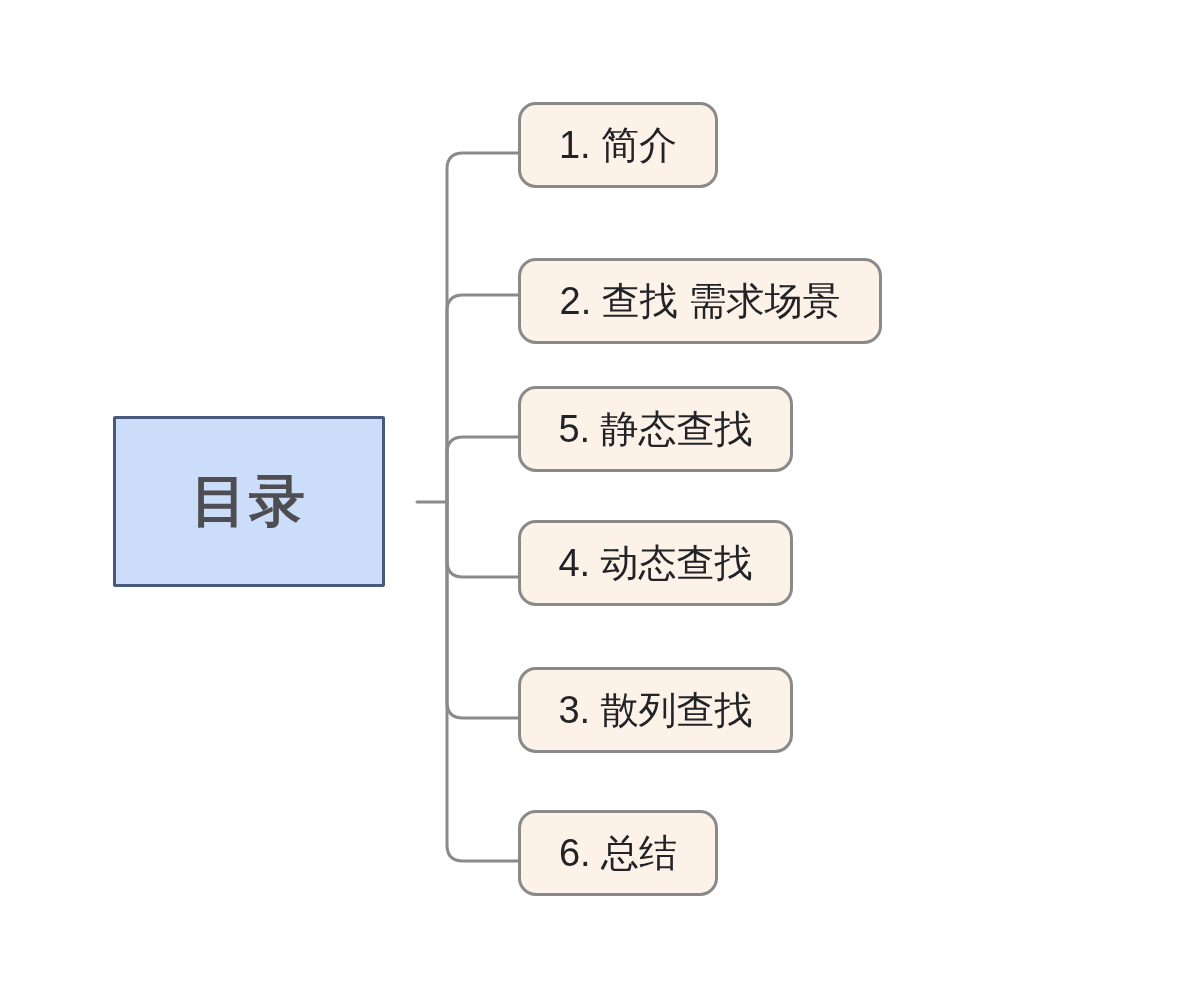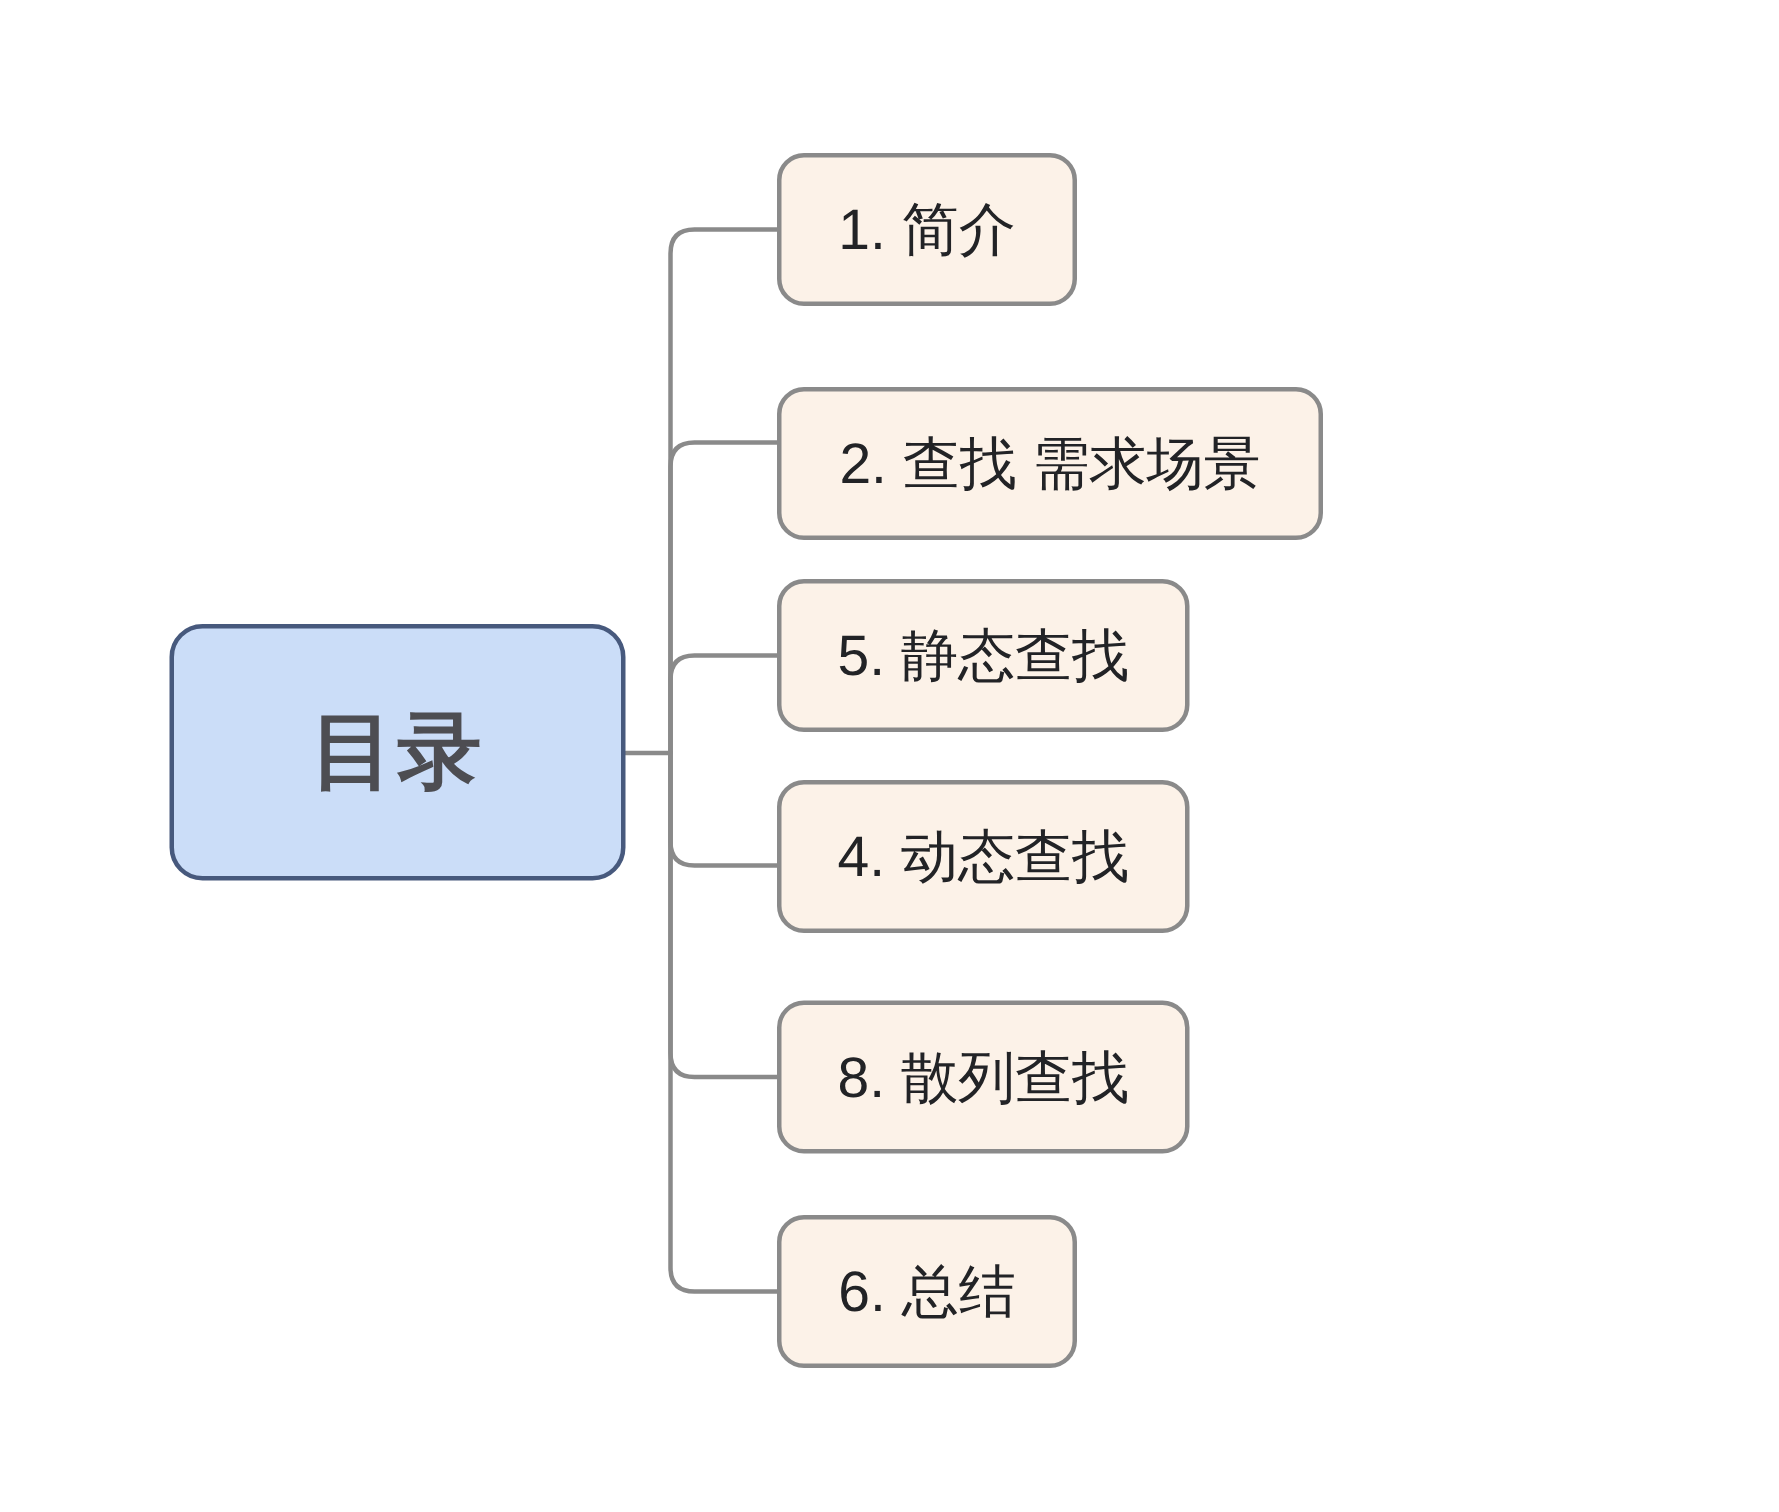--- a/index.html
+++ b/index.html
@@ -40,32 +40,32 @@
   .node {
     position: absolute;
     display: flex;
     align-items: center;
     justify-content: center;
     white-space: nowrap;
     cursor: default;
   }
   .node.root {
     left: 113px; top: 416px;
-    width: 304px; height: 171px;
+    width: 272px; height: 171px;
     background: var(--root-fill);
     border: 3px solid var(--root-border);
-    border-radius: 22px;
+    border-radius: 2px;
     font-size: 56px;
     font-weight: bold;
     letter-spacing: 2px;
     color: var(--root-text);
   }
   .node.child {
     left: 518px;
-    height: 102px;
+    height: 86px;
     background: var(--child-fill);
     border: 3px solid var(--child-border);
     border-radius: 18px;
     font-size: 38px;
     color: var(--child-text);
   }
   .n1 { top: 102px; width: 200px; }
   .n2 { top: 244px; width: 364px; margin-top: 14px; }
   .n3 { top: 386px; width: 275px; }
   .n4 { top: 520px; width: 275px; }
@@ -86,16 +86,16 @@
     <path d="M447 502 V702 Q447 718 463 718 H518"></path>
     <path d="M447 502 V845 Q447 861 463 861 H518"></path>
   </svg>
 
   <div class="node root">目录</div>
 
   <div class="node child n1">1. 简介</div>
   <div class="node child n2">2. 查找 需求场景</div>
   <div class="node child n3">5. 静态查找</div>
   <div class="node child n4">4. 动态查找</div>
-  <div class="node child n5">8. 散列查找</div>
+  <div class="node child n5">3. 散列查找</div>
   <div class="node child n6">6. 总结</div>
 
 </div>
 
 </body></html>

